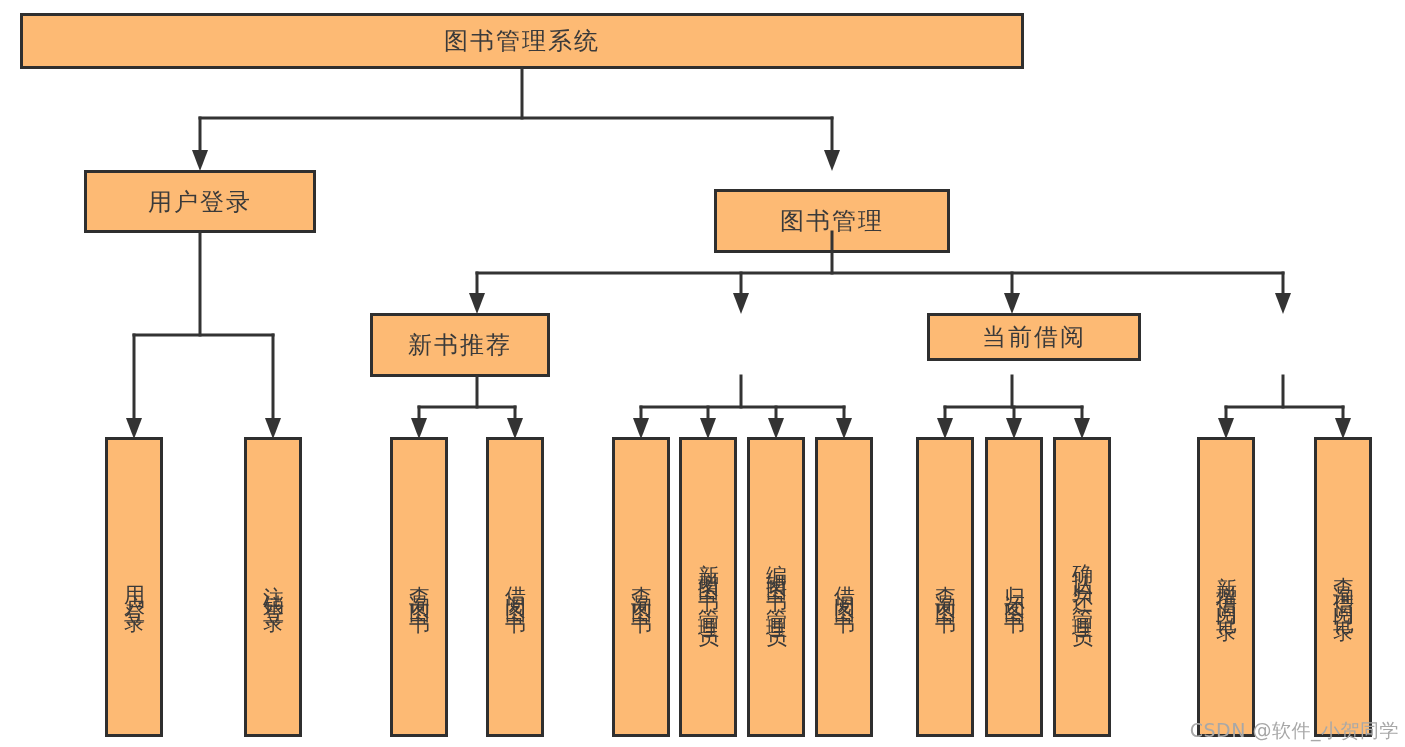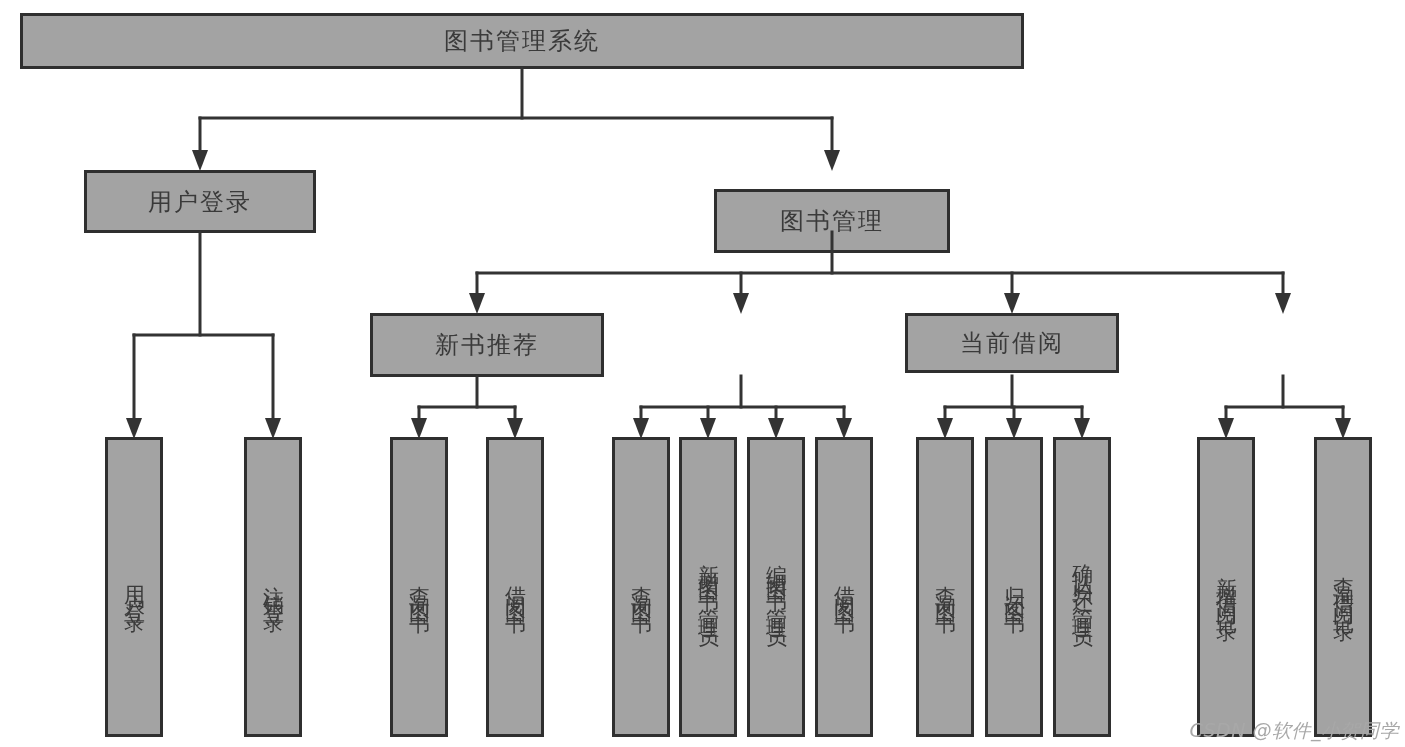--- a/index.html
+++ b/index.html
@@ -16,21 +16,21 @@
     position: absolute;
     left: 0; top: 0;
     width: 1405px; height: 747px;
     z-index: 2;
     pointer-events: none;
   }
   .node {
     position: absolute;
     box-sizing: border-box;
     border: 3px solid var(--border-color, #2f2f2f);
-    background: #a3a3a3;
+    background: #fdba74;
     display: flex;
     align-items: center;
     justify-content: center;
     color: var(--text-color, #3a3a3a);
     z-index: 1;
   }
   .h-node {
     font-size: 24px;
     letter-spacing: 2px;
     white-space: nowrap;
@@ -49,35 +49,34 @@
   }
   .watermark {
     position: absolute;
     top: 718px;
     right: 6px;
     font-size: 19px;
     letter-spacing: 0.5px;
     color: var(--watermark-color, #a8a8a8);
     z-index: 6;
     white-space: nowrap;
-    font-style: italic;
   }
 </style>
 </head>
 <body>
 
 <div id="canvas">
 
   <div class="node h-node" style="left:20px; top:13px; width:1004px; height:56px;">图书管理系统</div>
 
   <div class="node h-node" style="left:84px; top:170px; width:232px; height:63px;">用户登录</div>
   <div class="node h-node" style="left:714px; top:170px; width:236px; height:64px;margin-top:19px;">图书管理</div>
 
-  <div class="node h-node" style="left:370px; top:313px; width:234px; height:64px;">新书推荐</div>
-  <div class="node h-node" style="left:905px; top:313px; width:214px; height:60px;">当前借阅</div>
+  <div class="node h-node" style="left:370px; top:313px; width:180px; height:64px;">新书推荐</div>
+  <div class="node h-node" style="left:927px; top:313px; width:214px; height:48px;">当前借阅</div>
 
   <div class="node v-node" style="left:105px;">
     <span class="v-label">用户登录</span>
   </div>
   <div class="node v-node" style="left:244px;">
     <span class="v-label">注销登录</span>
   </div>
 
   <div class="node v-node" style="left:390px;">
     <span class="v-label">查询图书</span>

